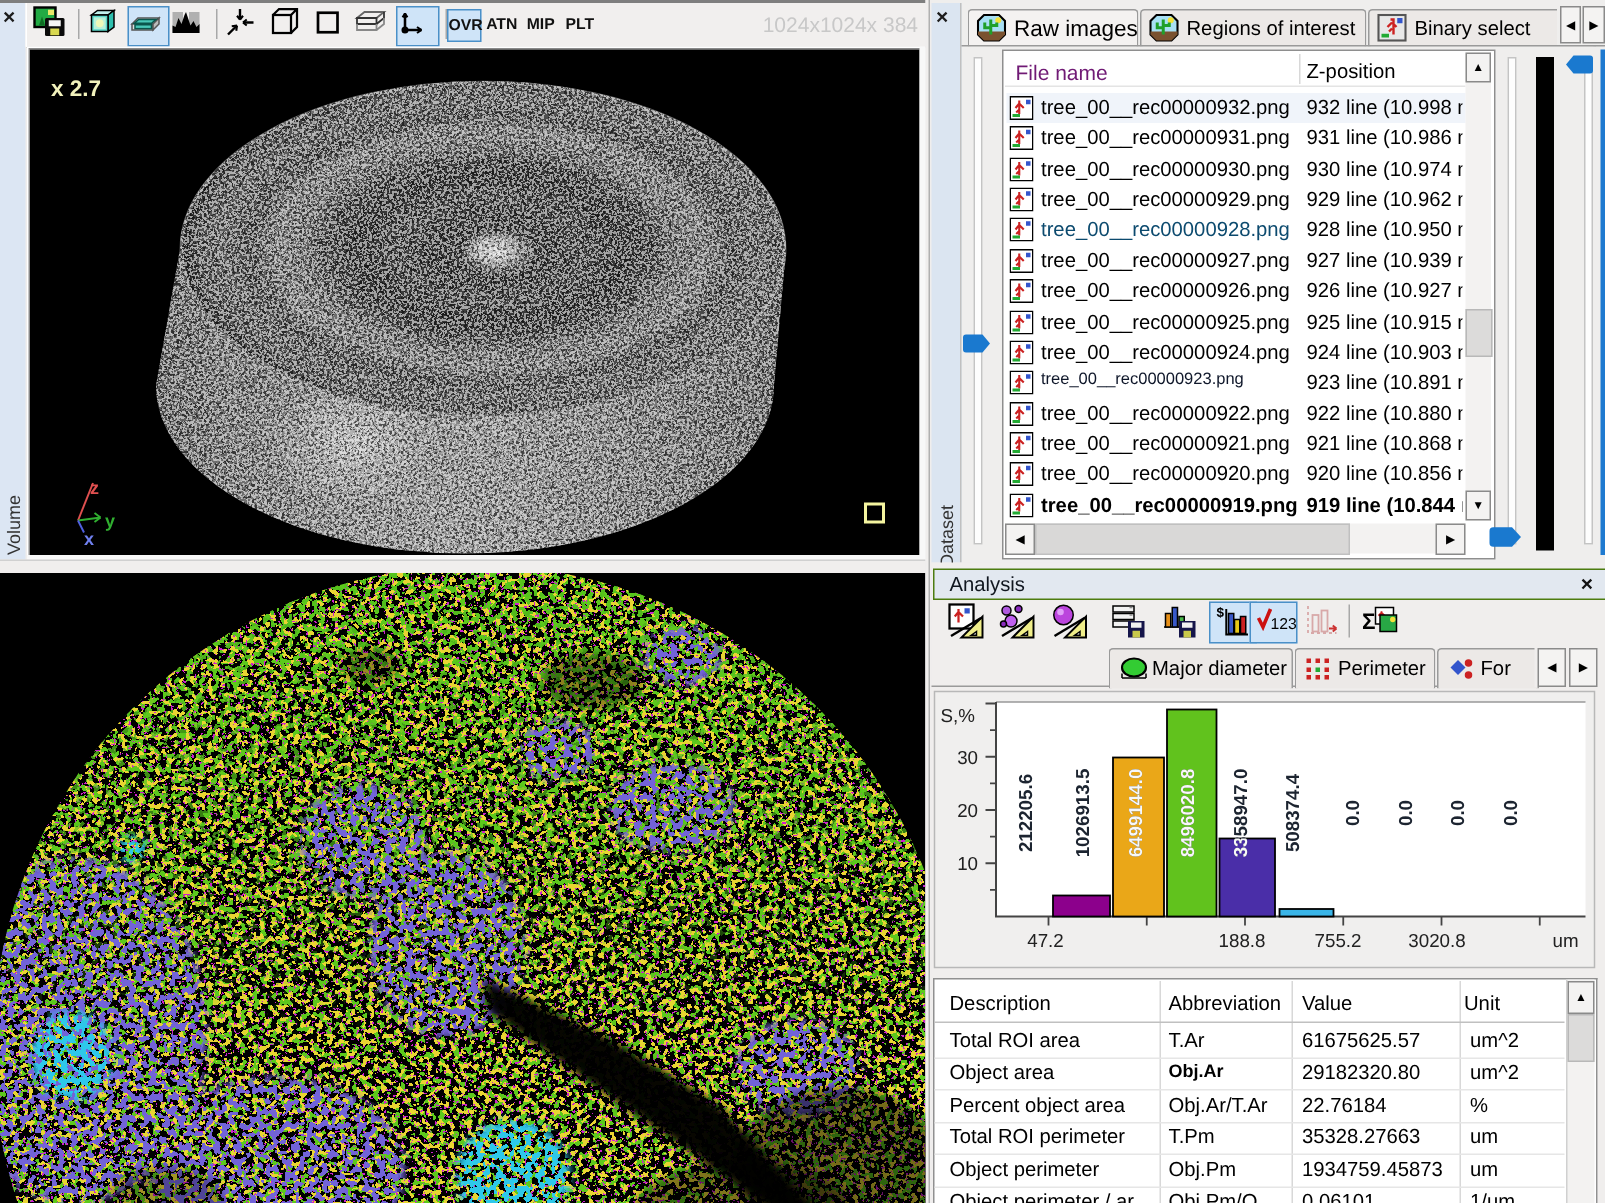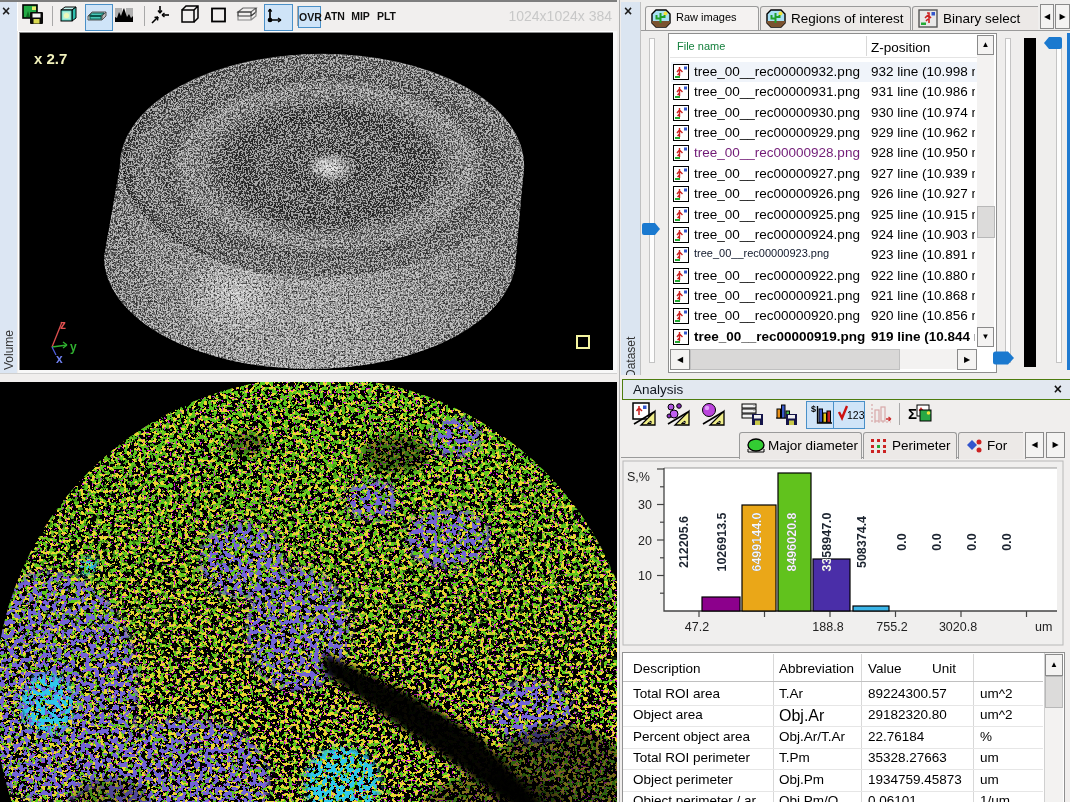--- a/index.html
+++ b/index.html
@@ -294,21 +294,21 @@
     <div class="abs" style="left:621px;top:2px;width:19px;height:373px;background:#dbe5f1;border-right:1px solid #c0c0c0;"></div>
     <div class="abs" style="left:624px;top:3px;width:13px;height:13px;color:#1c1c1c;font-size:14px;font-weight:bold;">×</div>
     <div class="abs vtext" style="left:624px;top:330px;height:48px;color:#333;font-size:12px;">Dataset</div>
     <div class="abs" style="left:645px;top:6px;width:112px;height:24px;background:#f4f2f1;border:1px solid #9a9a9a;border-bottom:none;border-radius:3px 3px 0 0;">
       <div class="abs" style="left:5px;top:2px;"><svg width="20" height="19" viewBox="0 0 20 19">
 <path d="M5 1 L15 1 L19 5 L19 14 L15 18 L5 18 L1 14 L1 5 Z" fill="#a8e0f4" stroke="#000" stroke-width="1.4"></path>
 <path d="M1 12 L19 12 L19 14 L15 18 L5 18 L1 14 Z" fill="#7a5230"></path>
 <circle cx="14.5" cy="4.5" r="2" fill="#f2e23a"></circle>
 <path d="M9.5 4 L9.5 14 M5.5 6 L5.5 9.5 L9.5 9.5 M13.5 6 L13.5 8 L9.5 8" stroke="#1fa02a" stroke-width="2" fill="none"></path>
 </svg></div>
-      <div class="abs" style="left:30px;top:4px;font-size:11px;color:#000;white-space:nowrap;">Raw images</div>
+      <div class="abs" style="left:30px;top:4px;font-size:15px;color:#000;white-space:nowrap;">Raw images</div>
     </div>
     <div class="abs" style="left:912px;top:6px;width:150px;height:24px;background:#ece9e7;border:1px solid #9a9a9a;border-bottom:none;border-radius:3px 3px 0 0;">
       <div class="abs" style="left:5px;top:2px;"><svg width="20" height="19" viewBox="0 0 20 19">
 <rect x="1" y="1" width="18" height="17" fill="#e8e8e8" stroke="#555" stroke-width="1.4"></rect>
 <path d="M9 4 L11 4 L11 14 M10 6 L7 9 M10 6 L13 9 M10 10 L8 12" stroke="#cc2222" stroke-width="1.6" fill="none"></path>
 <rect x="13.5" y="3" width="3.5" height="3.5" fill="#3355cc"></rect>
 <rect x="3" y="13.5" width="5" height="2.5" fill="#22aa33"></rect>
 </svg></div>
       <div class="abs" style="left:30px;top:4px;font-size:13.5px;color:#000;white-space:nowrap;">Binary select</div>
     </div>
@@ -323,21 +323,21 @@
     </div>
     <div class="abs" style="left:641px;top:30px;width:429px;height:1px;background:#9a9a9a;"></div>
     <div class="abs" style="left:1038px;top:4px;width:32px;height:26px;background:#efeeed;"></div>
     <div class="abs" style="left:1040px;top:4px;width:12px;height:23px;background:#f4f3f2;border:1px solid #8a8a8a;text-align:center;line-height:23px;font-size:8px;color:#000;">◀</div>
     <div class="abs" style="left:1055px;top:4px;width:13px;height:23px;background:#f4f3f2;border:1px solid #8a8a8a;text-align:center;line-height:23px;font-size:8px;color:#000;">▶</div>
     <div class="abs" style="left:649px;top:38px;width:4px;height:323px;background:#fdfdfd;border:1px solid #c4c4c4;"></div>
     <svg class="abs" style="left:641px;top:222px;" width="22" height="14">
       <path d="M1 3 Q1 1 3 1 L14 1 L19 7 L14 13 L3 13 Q1 13 1 11 Z" fill="#1a79cf"></path>
     </svg>
     <div class="abs" style="left:668px;top:33px;width:327px;height:338px;background:#fff;border:1px solid #8e8e8e;"></div>
-    <div class="abs" style="left:677px;top:40px;font-size:11px;color:#15803d;">File name</div>
+    <div class="abs" style="left:677px;top:40px;font-size:14px;color:#701a75;">File name</div>
     <div class="abs" style="left:871px;top:40px;font-size:13.5px;color:#000;">Z-position</div>
     <div class="abs" style="left:866px;top:36px;width:1px;height:20px;background:#d8d8d8;"></div>
     <div class="abs" style="left:670px;top:57px;width:307px;height:1px;background:#e4e4e4;"></div>
     <div class="abs" style="left:0;top:0;width:0;height:0;">
       <div class="abs" style="left:671px;top:62.0px;width:306px;height:20px;background:#f0f4fa;">
         <div class="abs" style="left:2px;top:2px;"><svg width="16" height="16" viewBox="0 0 16 16">
 <rect x="0.5" y="0.5" width="15" height="15" fill="#fff" stroke="#000"></rect>
 <path d="M6.5 3 L6.5 12 M6.5 5 L4 8 M6.5 5 L9.5 8 M6.5 9 L4.5 11" stroke="#cc2222" stroke-width="1.4" fill="none"></path>
 <rect x="11" y="2.5" width="3" height="3" fill="#3355cc"></rect>
 <rect x="2" y="12" width="5" height="2" fill="#22aa33"></rect>
@@ -375,21 +375,21 @@
         <div class="abs" style="left:23px;top:2px;font-size:13.5px;color:#000;white-space:nowrap;">tree_00__rec00000929.png</div>
         <div class="abs" style="left:200px;top:2px;width:104px;overflow:hidden;font-size:13.5px;color:#000;white-space:nowrap;">929 line (10.962 mm</div>
       </div>
       <div class="abs" style="left:671px;top:143.4px;width:306px;height:20px;">
         <div class="abs" style="left:2px;top:2px;"><svg width="16" height="16" viewBox="0 0 16 16">
 <rect x="0.5" y="0.5" width="15" height="15" fill="#fff" stroke="#000"></rect>
 <path d="M6.5 3 L6.5 12 M6.5 5 L4 8 M6.5 5 L9.5 8 M6.5 9 L4.5 11" stroke="#cc2222" stroke-width="1.4" fill="none"></path>
 <rect x="11" y="2.5" width="3" height="3" fill="#3355cc"></rect>
 <rect x="2" y="12" width="5" height="2" fill="#22aa33"></rect>
 </svg></div>
-        <div class="abs" style="left:23px;top:2px;font-size:13.5px;color:#701a75;white-space:nowrap;">tree_00__rec00000928.png</div>
+        <div class="abs" style="left:23px;top:2px;font-size:13.5px;color:#0c4a6e;white-space:nowrap;">tree_00__rec00000928.png</div>
         <div class="abs" style="left:200px;top:2px;width:104px;overflow:hidden;font-size:13.5px;color:#000;white-space:nowrap;">928 line (10.950 mm</div>
       </div>
       <div class="abs" style="left:671px;top:163.8px;width:306px;height:20px;">
         <div class="abs" style="left:2px;top:2px;"><svg width="16" height="16" viewBox="0 0 16 16">
 <rect x="0.5" y="0.5" width="15" height="15" fill="#fff" stroke="#000"></rect>
 <path d="M6.5 3 L6.5 12 M6.5 5 L4 8 M6.5 5 L9.5 8 M6.5 9 L4.5 11" stroke="#cc2222" stroke-width="1.4" fill="none"></path>
 <rect x="11" y="2.5" width="3" height="3" fill="#3355cc"></rect>
 <rect x="2" y="12" width="5" height="2" fill="#22aa33"></rect>
 </svg></div>
         <div class="abs" style="left:23px;top:2px;font-size:13.5px;color:#000;white-space:nowrap;">tree_00__rec00000927.png</div>
@@ -689,29 +689,29 @@
         <text transform="translate(390 83) rotate(-90)" font-size="12.5" font-weight="bold" fill="#f8f8f8" text-anchor="middle" font-family="Liberation Sans">0.0</text>
       </g>
     </svg>
     <div class="abs" style="left:622px;top:652px;width:441px;height:150px;background:#fff;border:1px solid #909090;border-bottom:none;"></div>
     <div class="abs" style="left:773px;top:654px;width:1px;height:148px;background:#d8d8d8;"></div>
     <div class="abs" style="left:861px;top:654px;width:1px;height:148px;background:#d8d8d8;"></div>
     <div class="abs" style="left:973px;top:654px;width:1px;height:148px;background:#d8d8d8;"></div>
     <div class="abs" style="left:633px;top:661px;font-size:13.5px;color:#000;">Description</div>
     <div class="abs" style="left:779px;top:661px;font-size:13.5px;color:#000;">Abbreviation</div>
     <div class="abs" style="left:868px;top:661px;font-size:13.5px;color:#000;">Value</div>
-    <div class="abs" style="left:932px;top:661px;font-size:13.5px;color:#000;">Unit</div>
+    <div class="abs" style="left:976px;top:661px;font-size:13.5px;color:#000;">Unit</div>
     <div class="abs" style="left:623px;top:681px;width:420px;height:1px;background:#c0c0c0;"></div>
     <div class="abs" style="left:633px;top:686px;font-size:13.5px;color:#000;white-space:nowrap;">Total ROI area</div>
     <div class="abs" style="left:779px;top:686px;font-size:13.5px;color:#000;">T.Ar</div>
-    <div class="abs" style="left:868px;top:686px;font-size:13.5px;color:#000;">89224300.57</div>
+    <div class="abs" style="left:868px;top:686px;font-size:13.5px;color:#000;">61675625.57</div>
     <div class="abs" style="left:980px;top:686px;font-size:13.5px;color:#000;">um^2</div>
     <div class="abs" style="left:623px;top:705px;width:420px;height:1px;background:#e6e6e6;"></div>
     <div class="abs" style="left:633px;top:707px;font-size:13.5px;color:#000;white-space:nowrap;">Object area</div>
-    <div class="abs" style="left:779px;top:707px;font-size:16px;color:#000;">Obj.Ar</div>
+    <div class="abs" style="left:779px;top:707px;font-size:12px;color:#000;font-weight:bold;">Obj.Ar</div>
     <div class="abs" style="left:868px;top:707px;font-size:13.5px;color:#000;">29182320.80</div>
     <div class="abs" style="left:980px;top:707px;font-size:13.5px;color:#000;">um^2</div>
     <div class="abs" style="left:623px;top:726px;width:420px;height:1px;background:#e6e6e6;"></div>
     <div class="abs" style="left:633px;top:729px;font-size:13.5px;color:#000;white-space:nowrap;">Percent object area</div>
     <div class="abs" style="left:779px;top:729px;font-size:13.5px;color:#000;">Obj.Ar/T.Ar</div>
     <div class="abs" style="left:868px;top:729px;font-size:13.5px;color:#000;">22.76184</div>
     <div class="abs" style="left:980px;top:729px;font-size:13.5px;color:#000;">%</div>
     <div class="abs" style="left:623px;top:748px;width:420px;height:1px;background:#e6e6e6;"></div>
     <div class="abs" style="left:633px;top:750px;font-size:13.5px;color:#000;white-space:nowrap;">Total ROI perimeter</div>
     <div class="abs" style="left:779px;top:750px;font-size:13.5px;color:#000;">T.Pm</div>

